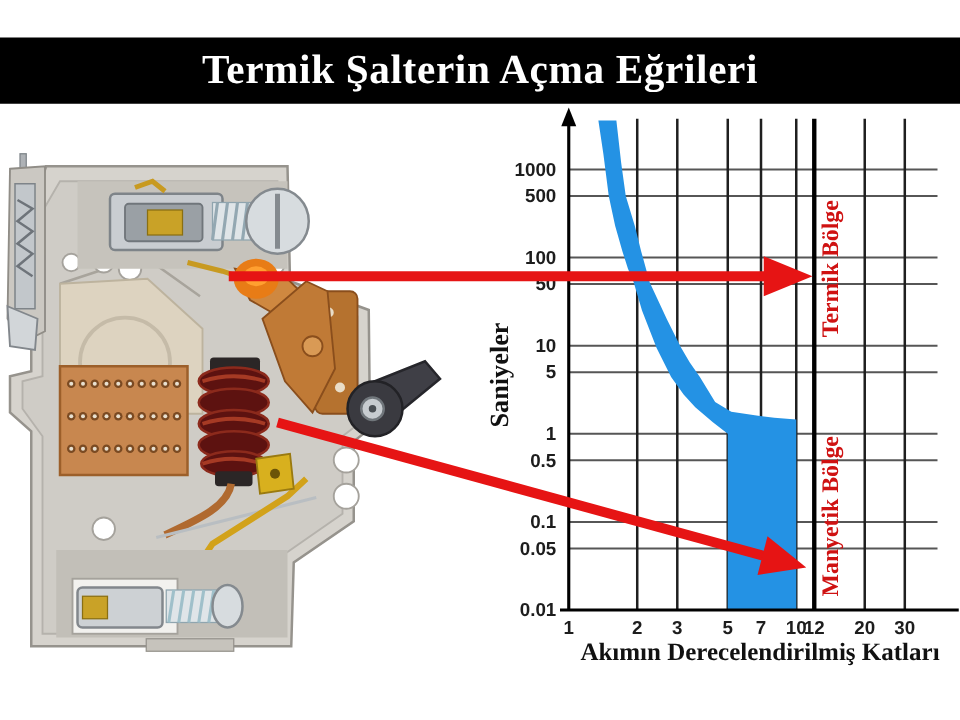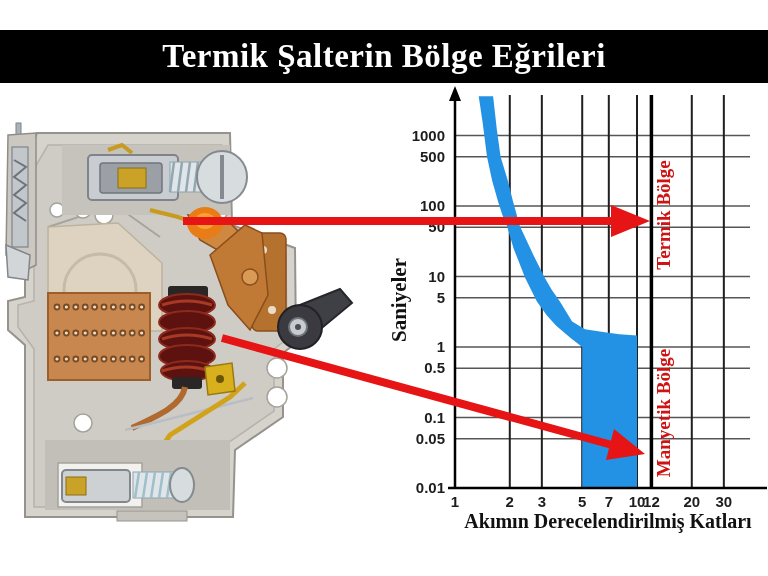--- a/index.html
+++ b/index.html
@@ -16,21 +16,21 @@
   .region-label{font-family:"Liberation Serif", serif;font-size:19px;font-weight:bold;}
   #breaker-svg{position:absolute;left:0;top:105px;}
   #chart-svg{position:absolute;left:0;top:0;}
 </style>
 </head>
 <body>
 
 <div class="canvas">
 
   <div class="title-bar">
-    <h1>Termik Şalterin Bölge Eğrileri</h1>
+    <h1>Termik Şalterin Açma Eğrileri</h1>
   </div>
 
   <svg id="breaker-svg" width="390" height="470" viewBox="0 0 390 470">
 
     <g>
       <path d="M37,28 L230,28 L232,120 L295,143 L296,238 L283,248 L283,312 L235,345 L233,412
                L25,412 L25,240 L8,225 L8,196 L25,192 L25,60 Z" fill="#d6d3cd" stroke="#96938d" stroke-width="2"></path>
       <path d="M48,40 L222,40 L224,118 L286,148 L287,234 L274,244 L274,306 L228,338 L226,402
                L34,402 L34,244 L18,222 L18,200 L34,196 L34,64 Z" fill="#cfccc6" stroke="#b5b2ac" stroke-width="1.5"></path>
       <rect x="117" y="406" width="70" height="10" fill="#c6c3bc" stroke="#96938d" stroke-width="1"></rect>

